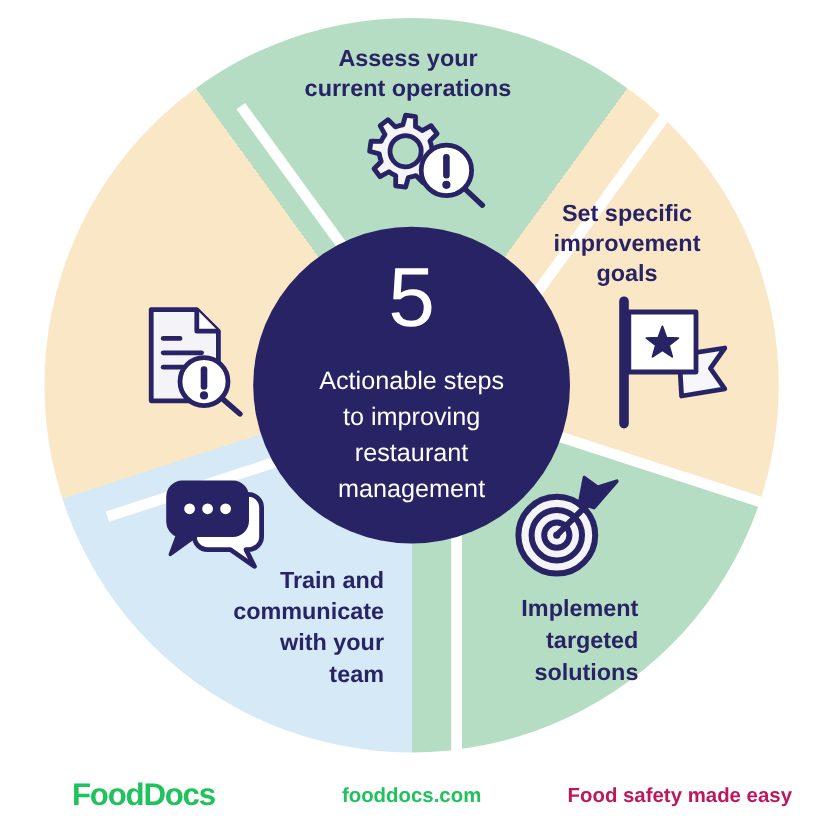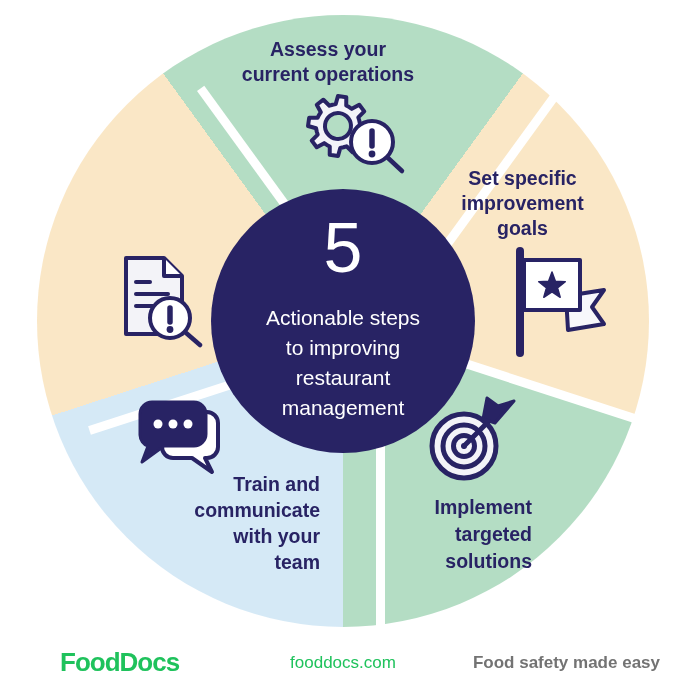--- a/index.html
+++ b/index.html
@@ -24,37 +24,37 @@
     position:absolute;left:211px;top:189px;width:264px;height:264px;border-radius:50%;
     background:#282364;display:flex;flex-direction:column;align-items:center;justify-content:center;
     text-align:center;color:#ffffff;z-index:3;
   }
   .hub-number{font-size:70px;line-height:1;font-weight:400;margin-top:-6px;}
   .hub-title{font-size:21px;line-height:30px;margin-top:20px;white-space:pre-line;}
   .step-label{
     position:absolute;font-weight:700;font-size:19.5px;line-height:25px;
     white-space:pre-line;color:#282364;z-index:2;
   }
-  .lbl-top{left:178px;top:37px;width:300px;text-align:center;}
+  .lbl-top{left:190px;top:37px;width:300px;text-align:center;}
   .lbl-right{left:435px;top:166px;width:175px;text-align:center;}
   .lbl-left{left:75px;top:167px;width:175px;text-align:center;}
   .lbl-br{left:362px;top:494px;width:170px;text-align:right;line-height:27px;}
   .lbl-bl{left:150px;top:471px;width:170px;text-align:right;line-height:26px;}
   .icon{position:absolute;z-index:2;}
   .footer{position:absolute;left:0;right:0;top:645px;height:34px;}
   .logo{
     position:absolute;left:28px;top:2px;font-size:26px;font-weight:800;letter-spacing:-1px;
     color:#1fc25c;
     margin-left:32px;
   }
   .site{
-    position:absolute;left:0;width:100%;top:8px;text-align:center;font-size:17px;font-weight:400;color:#1fc25c;
+    position:absolute;left:0;width:100%;top:8px;text-align:center;font-size:17px;font-weight:700;color:#1fc25c;
   }
   .tagline{
-    position:absolute;right:26px;top:8px;font-size:17px;font-weight:600;color:#737373;
+    position:absolute;right:26px;top:8px;font-size:17px;font-weight:600;color:#be185d;
   }
 </style>
 </head>
 <body>
 
 <div class="canvas">
 
   <div class="wheel">
     <div class="divider" style="transform:rotate(36deg)"></div>
     <div class="divider" style="transform:rotate(108deg)"></div>

